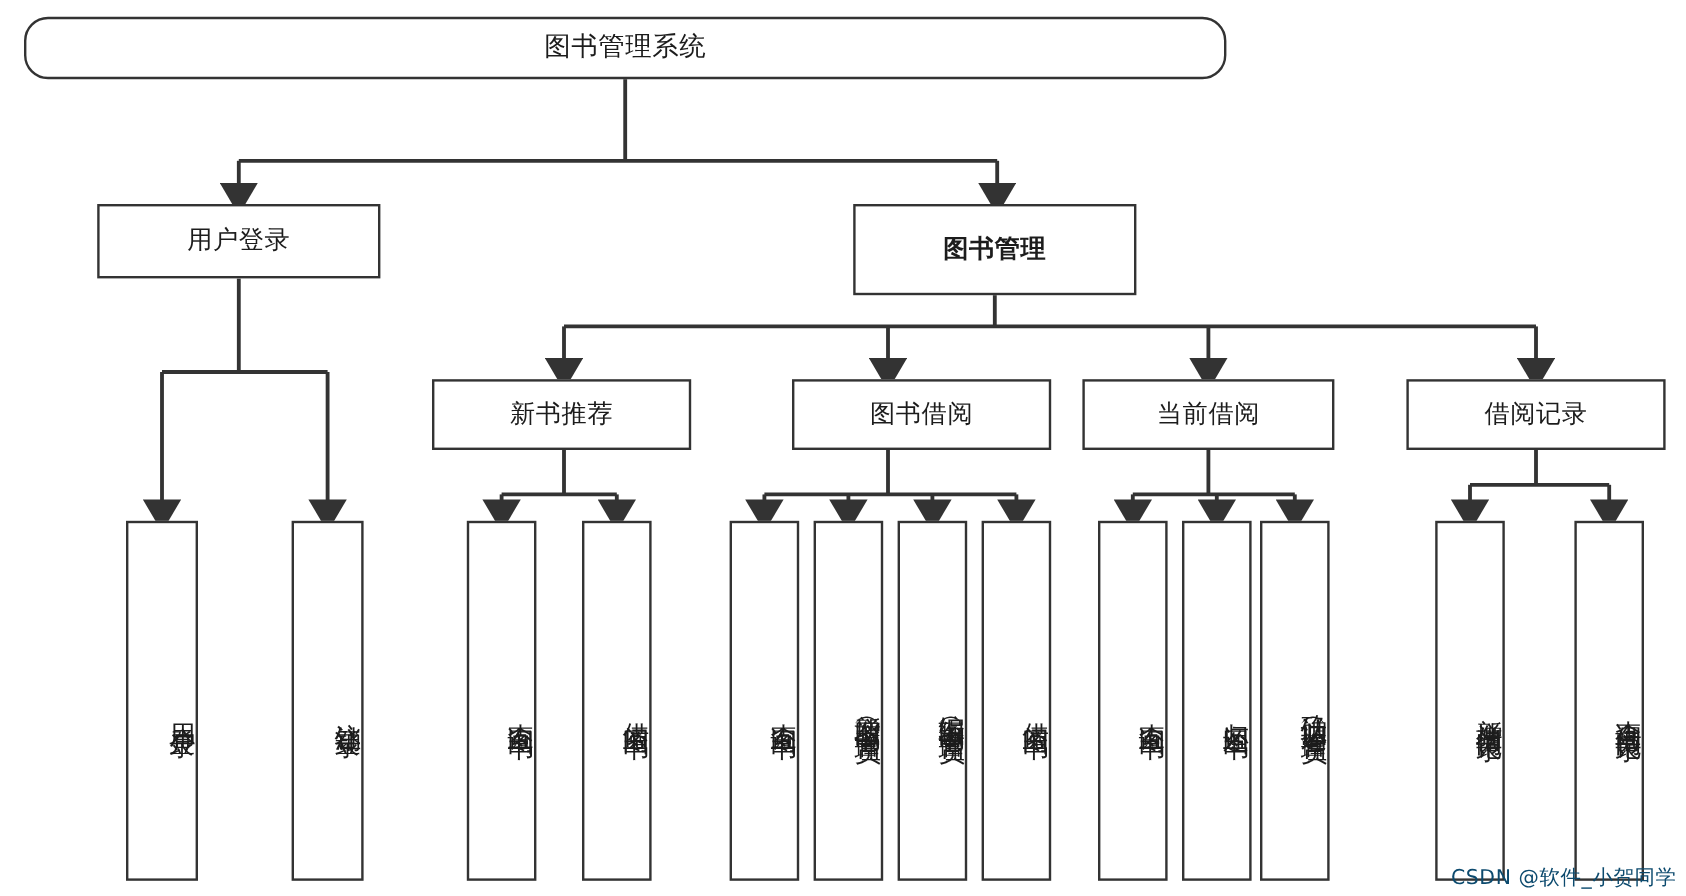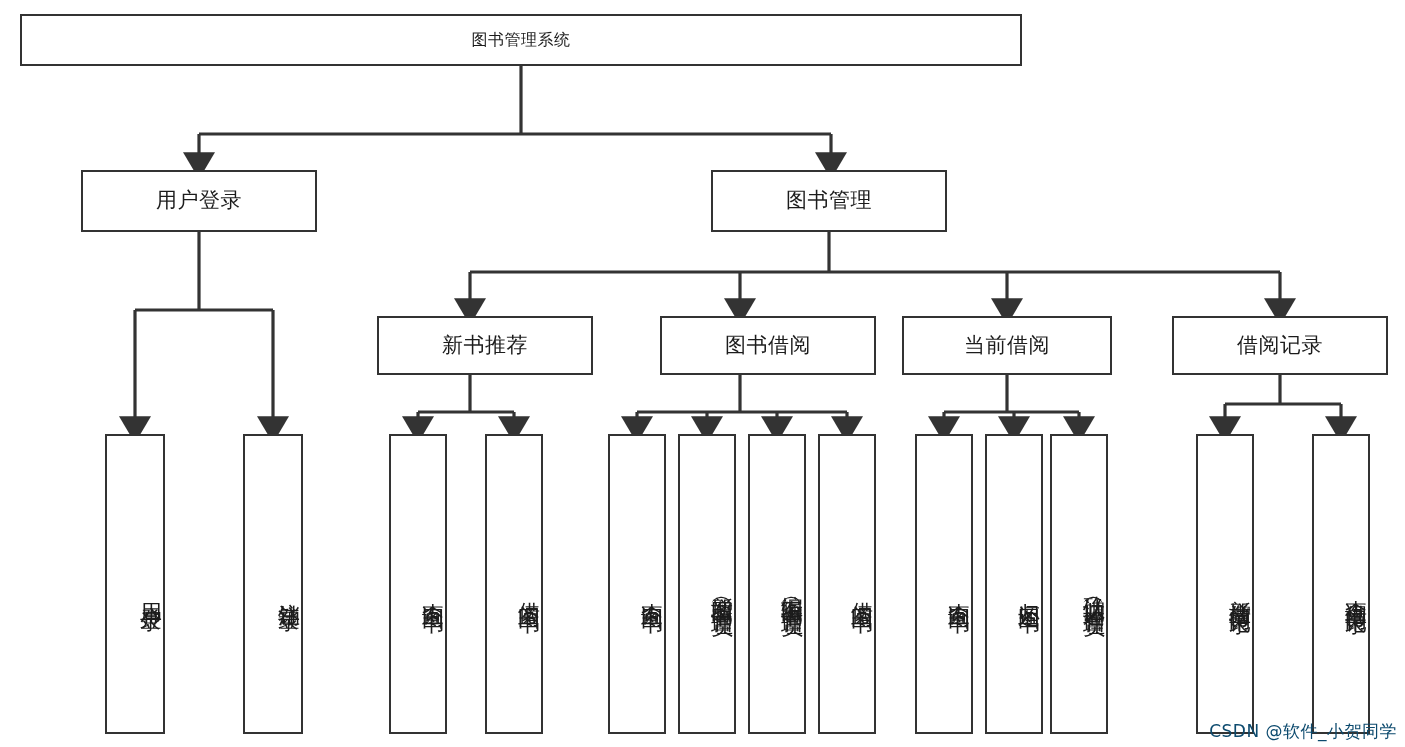--- a/index.html
+++ b/index.html
@@ -34,21 +34,22 @@
     justify-content:center;
     line-height:1.12;
     color:#1c1c1c;
   }
   .node.h{           
     writing-mode:horizontal-tb;
     font-size:21px;
     letter-spacing:0.5px;
   }
   .node.root{
-    font-size:16px;
+    font-size:22px;
+    border-radius:20px;
   }
   .node.v{           
     writing-mode:vertical-rl;
     text-orientation:upright;
     font-size:22px;
     letter-spacing:3px;
     padding-top:14px;
     align-items:flex-start;
     justify-content:center;
     white-space:nowrap;
@@ -125,25 +126,25 @@
     </g>
   </svg>
 
   <div class="node h root" style="left:20px;top:14px;width:1002px;height:52px;">
     <span>图书管理系统</span>
   </div>
 
   <div class="node h" style="left:81px;top:170px;width:236px;height:62px;">
     <span>用户登录</span>
   </div>
-  <div class="node h" style="left:711px;top:170px;width:236px;height:62px;">
+  <div class="node h" style="left:711px;top:170px;width:236px;height:76px;font-weight:bold;">
     <span>图书管理</span>
   </div>
 
-  <div class="node h" style="left:377px;top:316px;width:216px;height:59px;">
+  <div class="node h" style="left:360px;top:316px;width:216px;height:59px;">
     <span>新书推荐</span>
   </div>
   <div class="node h" style="left:632px;top:316px;width:216px;height:59px;margin-left:28px;">
     <span>图书借阅</span>
   </div>
   <div class="node h" style="left:902px;top:316px;width:210px;height:59px;">
     <span>当前借阅</span>
   </div>
   <div class="node h" style="left:1172px;top:316px;width:216px;height:59px;">
     <span>借阅记录</span>

